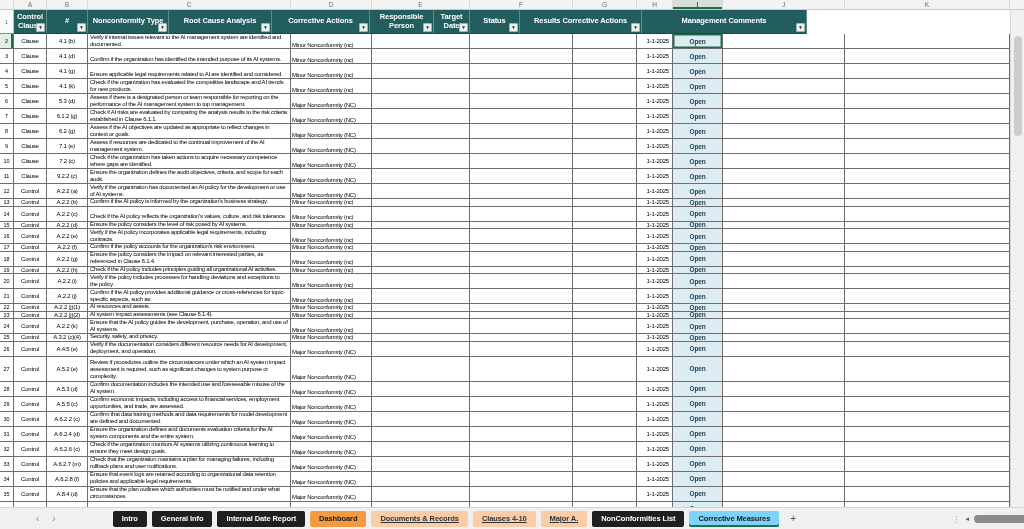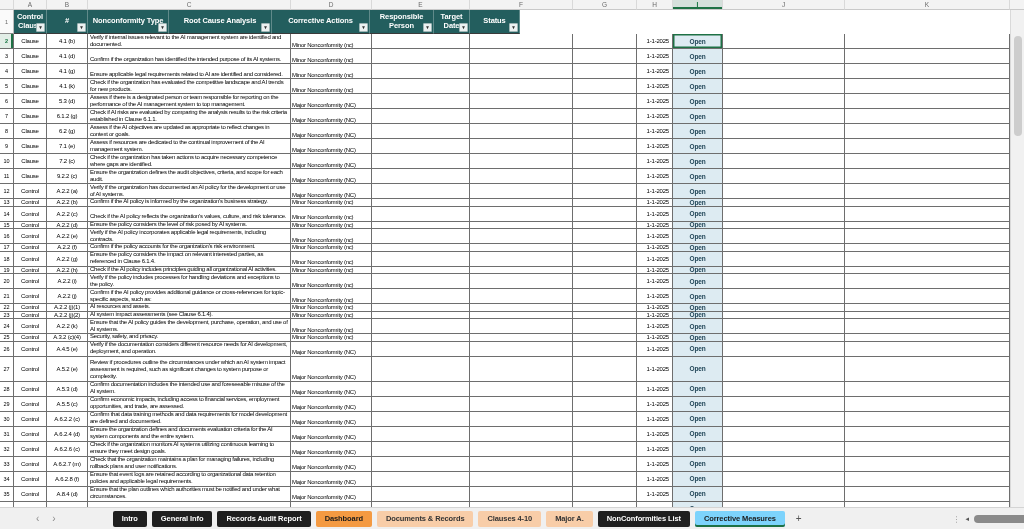--- a/index.html
+++ b/index.html
@@ -58,21 +58,21 @@
   .vthumb { position:absolute; top:26px; left:2.5px; width:8px; height:100px; background:#CDCDCD; border-radius:4px; }
 
   
   .tabbar { position:relative; display:flex; align-items:center; width:1024px; height:22px;
             background:#F0F0F0; border-top:1px solid #D4D4D4; padding-left:32px; gap:5px; }
   .nav { color:#8A8A8A; font-size:10px; line-height:10px; padding:0 4px; }
   .tab { height:16px; display:flex; align-items:center; padding:0 9px; border-radius:2px;
          font-size:7.5px; font-weight:600; letter-spacing:-0.1px; white-space:nowrap; }
   .tab.dark   { background:var(--tab_dark); color:#FFFFFF; }
   .tab.orange { background:var(--tab_orange); color:#1a1a1a; }
-  .tab.peach  { background:var(--tab_peach); color:#333333; }
+  .tab.peach  { background:var(--tab_peach); color:#333333;text-decoration:underline; }
   .tab.active { background:#7dd3fc; color:#1a1a1a; box-shadow: inset 0 -2px 0 var(--tab_active_underline); }
   .addbtn { color:#555; font-size:10px; padding:0 6px; }
   .hscroll-region { position:absolute; right:0; top:0; height:22px; display:flex; align-items:center; gap:5px; padding-right:0; }
   .more { color:#9A9A9A; font-size:8px; }
   .harrow { color:#555; font-size:7px; }
   .hthumb { width:50px; height:8px; background:#8A8A8A; border-radius:4px 0 0 4px; }
 </style>
 </head>
 <body>
 
@@ -123,20 +123,28 @@
       <span class="fbtn">▾</span>
     </div>
     <div class="hcell w-h">
       <span>Target Date</span>
       <span class="fbtn">▾</span>
     </div>
     <div class="hcell w-i">
       <span>Status</span>
       <span class="fbtn">▾</span>
     </div>
+    <div class="hcell w-j">
+      <span>Results Corrective Actions</span>
+      <span class="fbtn">▾</span>
+    </div>
+    <div class="hcell w-k">
+      <span>Management Comments</span>
+      <span class="fbtn">▾</span>
+    </div>
   </div>
 
   <div id="rows-host">
       <div class="row h2 active-row">
     <div class="cell gutter">2</div>
     <div class="cell w-a ctr">Clause</div>
     <div class="cell w-b ctr">4.1 (b)</div>
     <div class="cell w-c desc">Verify if internal issues relevant to the AI management system are identified and documented.</div>
     <div class="cell w-d type">Minor Nonconformity (nc)</div>
     <div class="cell w-e"></div>
@@ -629,21 +637,21 @@
     <div class="vthumb"></div>
   </div>
 </div>
 
 <div class="tabbar">
   <span class="nav">‹</span>
   <span class="nav">›</span>
   <div id="tabs-host" style="display:flex; gap:5px;padding-left:48px;">
       <div class="tab dark">Intro</div>
       <div class="tab dark">General Info</div>
-      <div class="tab dark">Records Audit Report</div>
+      <div class="tab dark">Internal Date Report</div>
       <div class="tab orange">Dashboard</div>
       <div class="tab peach">Documents &amp; Records</div>
       <div class="tab peach">Clauses 4-10</div>
       <div class="tab peach">Major A.</div>
       <div class="tab dark">NonConformities List</div>
       <div class="tab active">Corrective Measures</div>
     </div>
   <span class="addbtn">+</span>
   <div class="hscroll-region">
     <span class="more">⋮</span>

